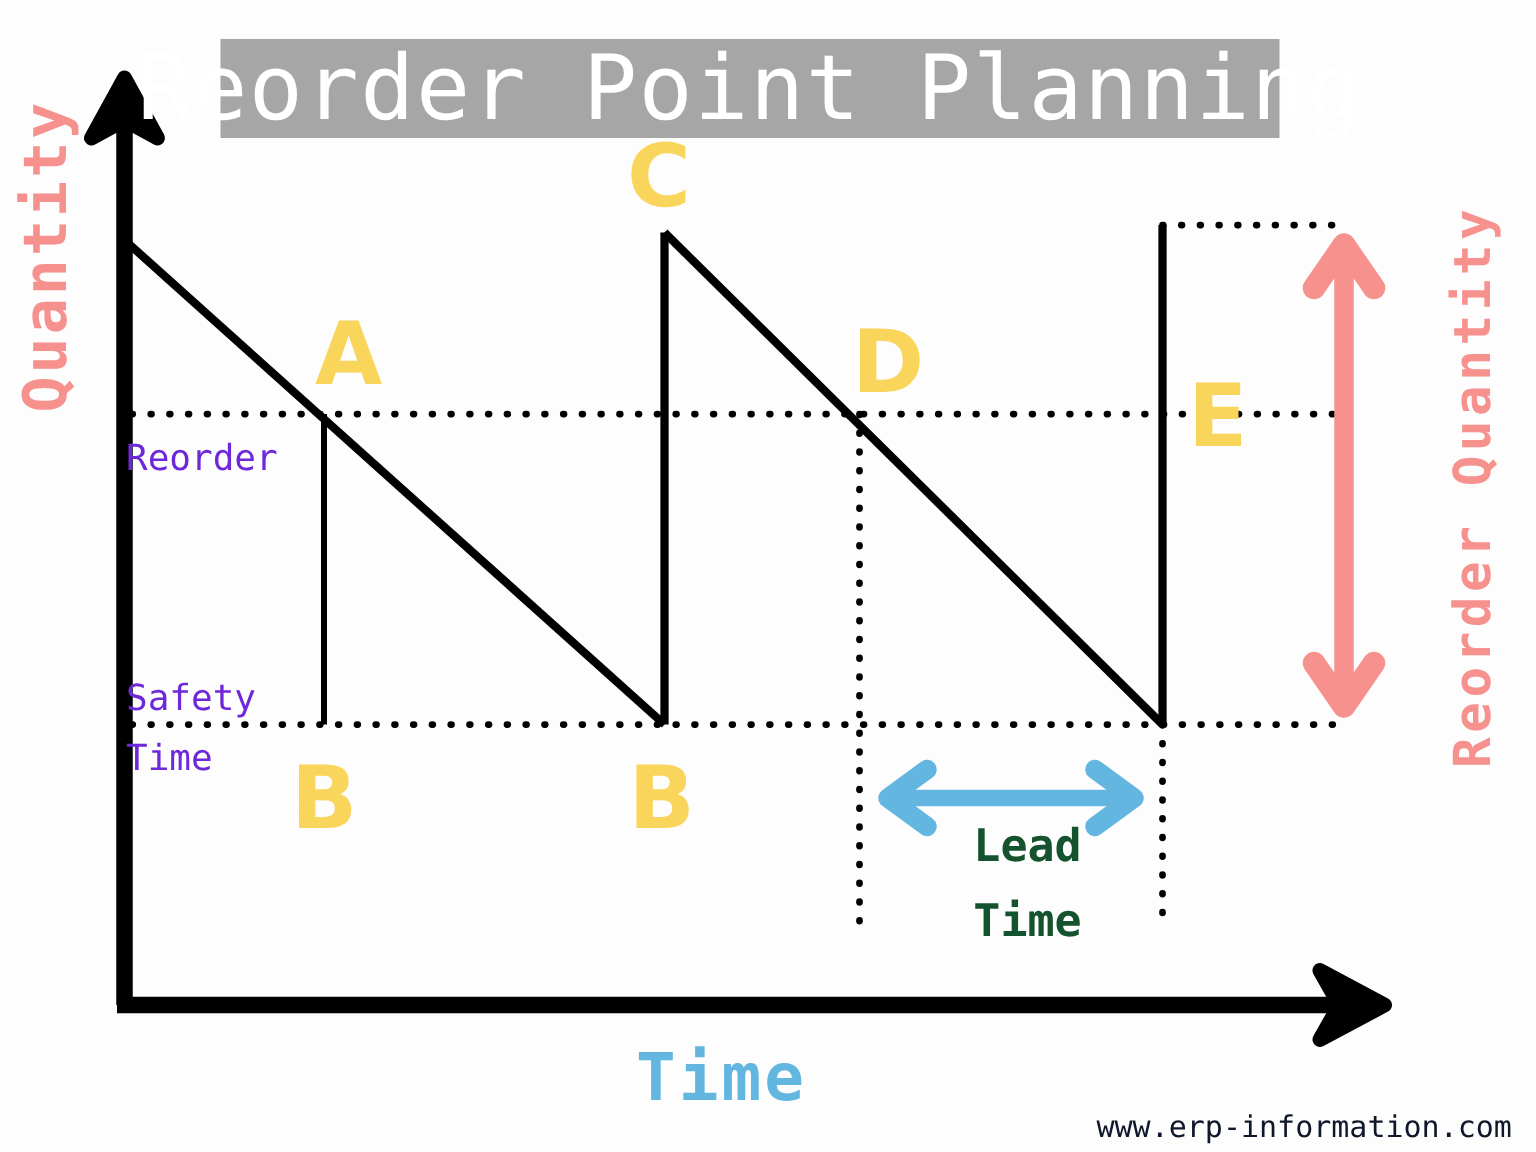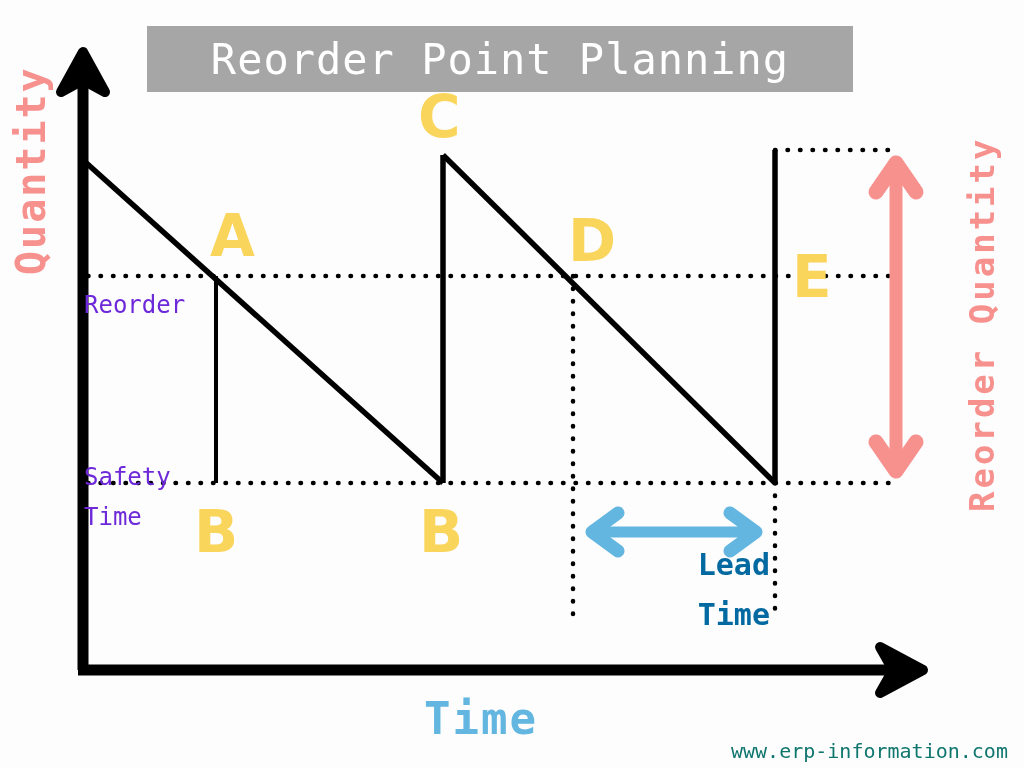--- a/index.html
+++ b/index.html
@@ -31,21 +31,21 @@
     top: 26px;
     width: 706px;
     height: 66px;
     background: #a6a6a6;
     display: flex;
     align-items: center;
     justify-content: center;
   }
   .title-text {
     color: #ffffff;
-    font-size: 42px;
+    font-size: 60px;
     font-weight: 400;
     letter-spacing: 1px;
     font-family: "DejaVu Sans Mono", "Liberation Mono", monospace;
     white-space: nowrap;
   }
 
   
   .lbl {
     position: absolute;
     white-space: nowrap;
@@ -87,21 +87,21 @@
   
   .green-lbl {
     color: #6d28d9;
     font-size: 24px;
     font-weight: normal;
     line-height: 40px;
     text-align: left;
     letter-spacing: 0px;
   }
   .reorder-point-lbl { left: 84px; top: 285px; width: 128px; }
-  .safety-stock-lbl  { left: 84px; top: 457px; width: 128px; }
+  .safety-stock-lbl  { left: 84px; top: 445px; width: 128px; }
 
   
   .pt {
     color: #fad55c;
     font-size: 58px;
     font-weight: bold;
     font-family: "DejaVu Sans", "Liberation Sans", sans-serif;
     line-height: 1;
   }
   .pt-a { left: 210px; top: 207px; }
@@ -109,32 +109,32 @@
   .pt-c  { left: 418px; top: 88px; }
   .pt-b2 { left: 419px; top: 503px; }
   .pt-d  { left: 568px; top: 212px; }
   .pt-e  { left: 792px; top: 248px; }
 
   
   .lead-time-lbl {
     left: 600px;
     top: 540px;
     width: 170px;
-    color: #0369a1;
+    color: #14532d;
     font-size: 30px;
     font-weight: bold;
     line-height: 50px;
-    text-align: right;
+    text-align: center;
   }
 
   
   .watermark {
     left: 731px;
     top: 739px;
-    color: #0f766e;
+    color: #0f172a;
     font-size: 20px;
     letter-spacing: 0px;
   }
 </style>
 </head>
 <body>
 
 <div id="stage">
 
   <svg id="chart-svg" viewBox="0 0 1024 768">

